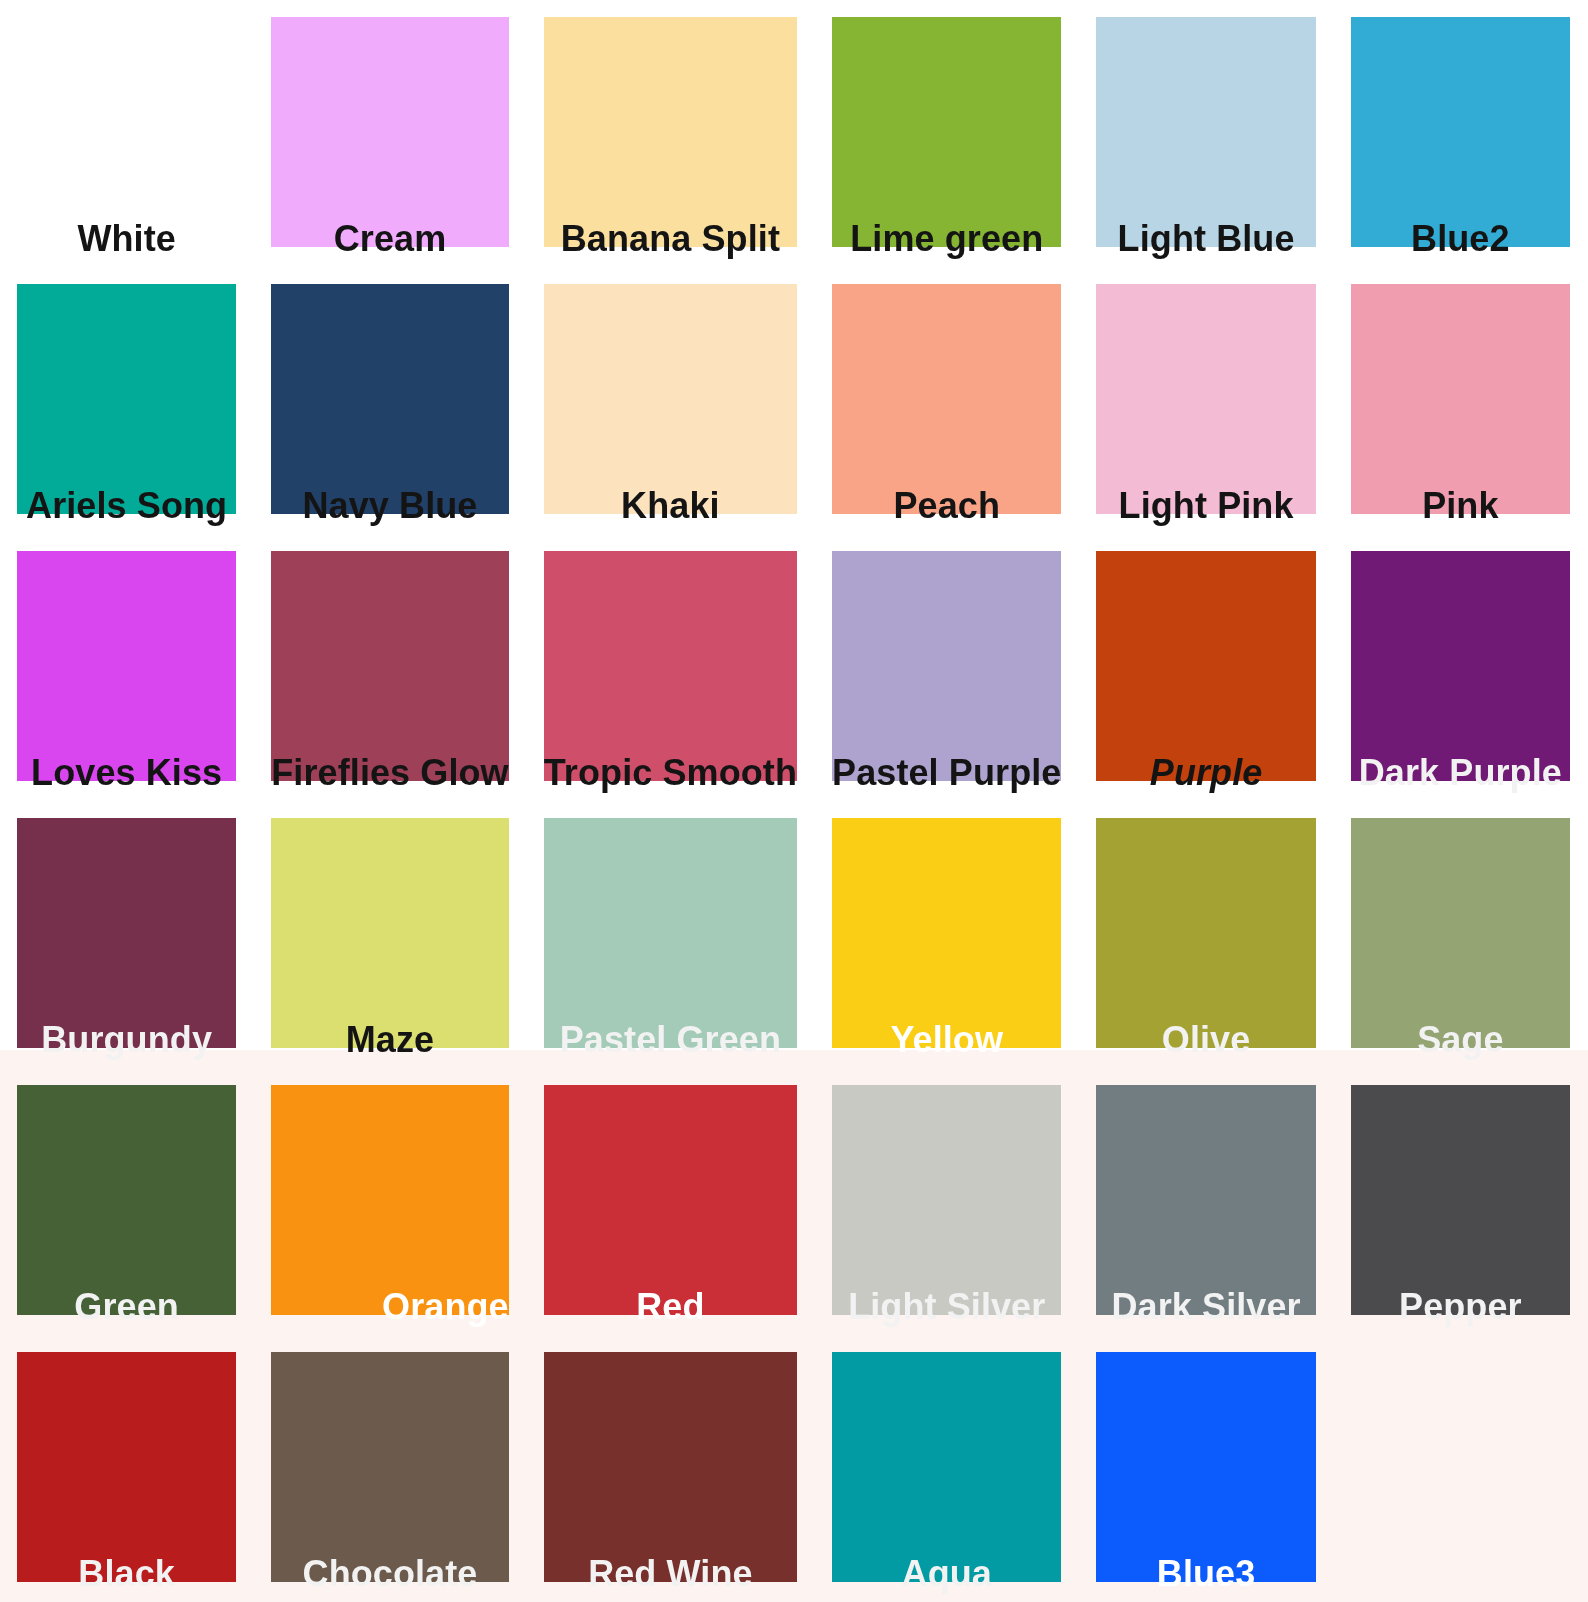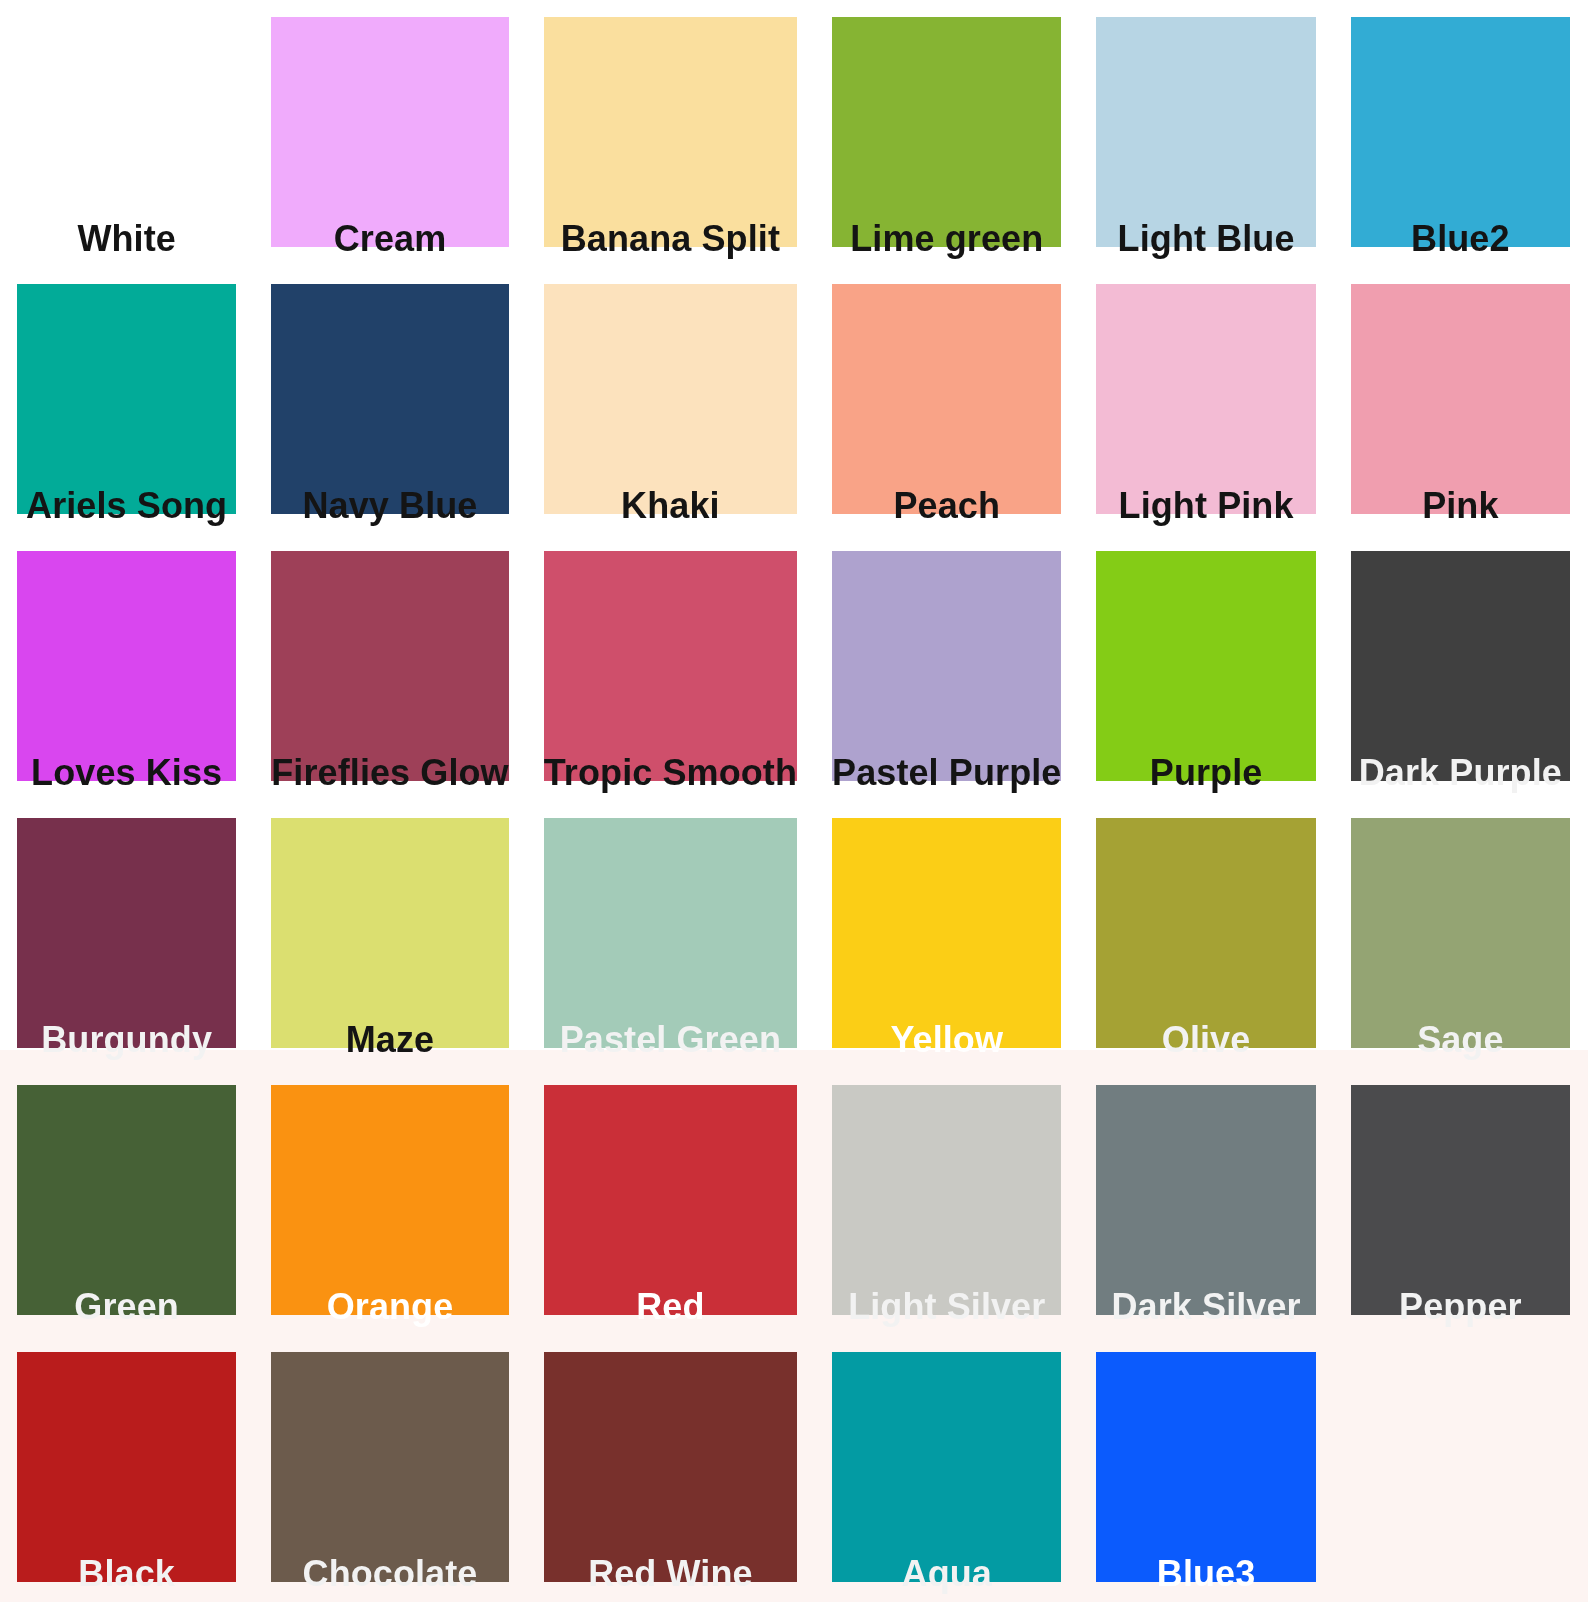--- a/index.html
+++ b/index.html
@@ -151,26 +151,26 @@
       <div class="swatch" style="background-color: rgb(207, 79, 107);">
         <span class="swatch-label label-dark">Tropic Smooth</span>
       </div>
     </div>
     <div class="swatch-cell">
       <div class="swatch" style="background-color: rgb(174, 162, 206);">
         <span class="swatch-label label-dark">Pastel Purple</span>
       </div>
     </div>
     <div class="swatch-cell">
-      <div class="swatch" style="background-color: #84cc16;">
+      <div class="swatch" style="background-color: #c2410c; font-style: italic;">
         <span class="swatch-label label-dark">Purple</span>
       </div>
     </div>
     <div class="swatch-cell">
-      <div class="swatch" style="background-color: #404040;">
+      <div class="swatch" style="background-color: #701a75;">
         <span class="swatch-label label-offwhite">Dark Purple</span>
       </div>
     </div>
     <div class="swatch-cell">
       <div class="swatch" style="background-color: rgb(119, 48, 76);">
         <span class="swatch-label label-offwhite">Burgundy</span>
       </div>
     </div>
     <div class="swatch-cell">
       <div class="swatch" style="background-color: rgb(219, 223, 112);">
@@ -196,21 +196,21 @@
       <div class="swatch" style="background-color: rgb(148, 164, 115);">
         <span class="swatch-label label-offwhite">Sage</span>
       </div>
     </div>
     <div class="swatch-cell">
       <div class="swatch" style="background-color: rgb(70, 97, 54);">
         <span class="swatch-label label-offwhite">Green</span>
       </div>
     </div>
     <div class="swatch-cell">
-      <div class="swatch" style="background-color: rgb(250, 146, 17);">
+      <div class="swatch" style="background-color: rgb(250, 146, 17); justify-content: flex-end;">
         <span class="swatch-label label-light">Orange</span>
       </div>
     </div>
     <div class="swatch-cell">
       <div class="swatch" style="background-color: rgb(202, 47, 56);">
         <span class="swatch-label label-light">Red</span>
       </div>
     </div>
     <div class="swatch-cell">
       <div class="swatch" style="background-color: rgb(201, 201, 196);">

